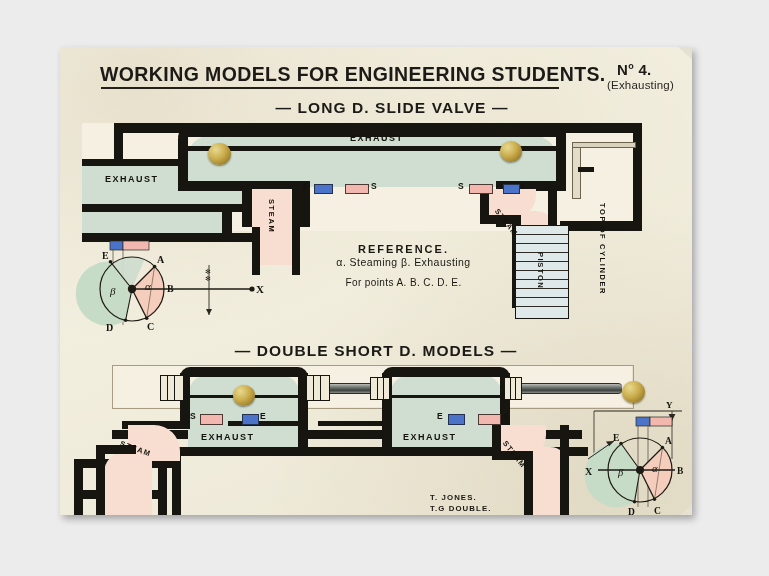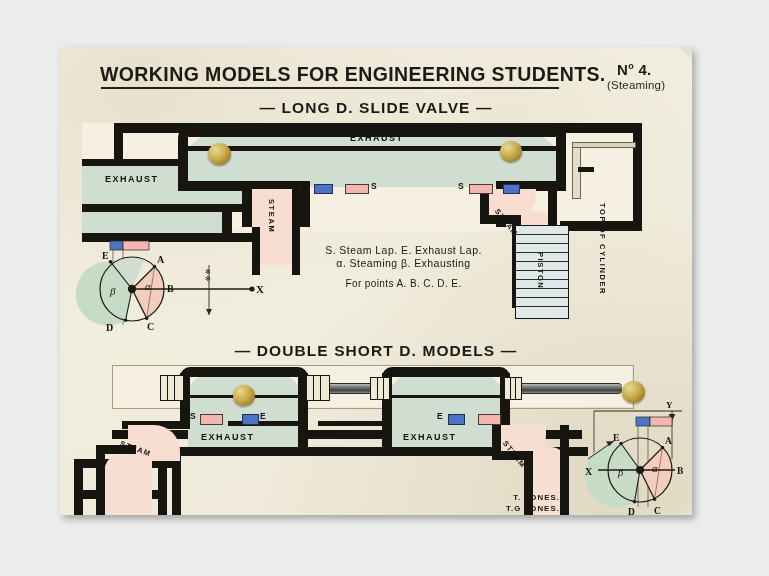--- a/index.html
+++ b/index.html
@@ -43,21 +43,21 @@
   }
   .h-rule{left:41px;top:40px;width:458px;height:2px;background:#23201a;}
   .h-no{left:557px;top:14px;font-size:15px;font-weight:700;color:#1d1b16;letter-spacing:.3px;}
   .h-no sup{font-size:9px;vertical-align:super;}
   .h-copy{left:547px;top:32px;font-size:11.5px;color:#2a2620;letter-spacing:.2px;}
 
   .h-sub{
     width:632px;text-align:center;font-size:15.5px;font-weight:600;
     letter-spacing:1.1px;color:#1c1a16;
   }
-  .h-sub1{left:0;top:52px;}
+  .h-sub1{left:16px;top:52px;}
   .h-sub2{left:0;top:295px;}
 
   
   .blk{position:absolute;}
   .k{background:#17150f;}              
   .grn{background:#cfded0;}            
   .pnk{background:#f7ded0;}            
   .crm{background:#f6f0e2;}
 
   .lbl{position:absolute;color:#14120d;font-weight:700;
@@ -81,21 +81,21 @@
   .port-e{position:absolute;background:#4b74c8;border:1px solid #24304f;}
   .plet{position:absolute;font-size:8.5px;font-weight:700;color:#14120d;}
 
   
   .ref{position:absolute;left:236px;top:196px;width:215px;text-align:center;color:#1a1812;}
   .ref .rt{font-size:11px;font-weight:700;letter-spacing:2px;}
   .ref .rl{font-size:10.5px;letter-spacing:.45px;margin-top:1px;}
   .ref .rb{font-size:10px;letter-spacing:.4px;margin-top:9px;}
 
   
-  .sig{position:absolute;left:370px;top:445px;width:130px;text-align:right;
+  .sig{position:absolute;left:370px;top:445px;width:130px;text-align:left;
        font-size:7.8px;font-weight:700;letter-spacing:1.1px;color:#1a1812;line-height:1.45;}
 
   
   .vc{position:absolute;}
   .vc svg{display:block;overflow:visible;}
 
   
   .piston{position:absolute;background:#dfe9ea;border:1.3px solid #17150f;}
   .piston .hl{position:absolute;left:0;right:0;height:1px;background:#2b2a24;}
 </style>
@@ -103,21 +103,21 @@
 <body>
 
 <div id="stage">
   <div class="card">
     <div class="card-corner c-tr"></div>
     <div class="card-corner c-br"></div>
 
     <div class="ink h-main">WORKING MODELS FOR ENGINEERING STUDENTS.</div>
     <div class="ink h-rule"></div>
     <div class="ink h-no"><span>N</span><sup>o</sup><span> 4.</span></div>
-    <div class="ink h-copy">(Steaming)</div>
+    <div class="ink h-copy">(Exhausting)</div>
 
     <div class="ink h-sub h-sub1">— LONG D. SLIDE VALVE —</div>
     <div class="ink h-sub h-sub2">— DOUBLE SHORT D. MODELS —</div>
 
     <div>
 
       <div class="blk crm" style="left:22px;top:76px;width:560px;height:108px;"></div>
 
       <div class="blk k" style="left:54px;top:76px;width:528px;height:10px;"></div>
 
@@ -196,21 +196,21 @@
       <div class="plet" style="left:461px;top:134px;">E</div>
 
       <div class="lbl lbl-sm" style="left:45px;top:127px;">EXHAUST</div>
       <div class="lbl lbl-sm" style="left:290px;top:86px;">EXHAUST</div>
       <div class="lbl lbl-xs vert" style="left:207px;top:152px;">STEAM</div>
       <div class="lbl lbl-xs" style="left:440px;top:160px;transform:rotate(52deg);transform-origin:left top;">STEAM</div>
       <div class="lbl lbl-xs vert" style="left:538px;top:156px;">TOP OF CYLINDER</div>
     </div>
 
     <div class="ref">
-      <div class="rl">S. Steam Lap.   E. Exhaust Lap.</div>
+      <div class="rt">REFERENCE.</div>
       <div class="rl">α. Steaming    β. Exhausting</div>
       <div class="rb">For points A. B. C. D. E.</div>
     </div>
 
     <div class="vc" style="left:24px;top:190px;">
       <svg width="200" height="100" viewBox="0 0 200 100">
 
         <rect x="26" y="4" width="13" height="9" fill="#4b74c8" stroke="#2a2a22" stroke-width=".7"></rect>
         <rect x="39" y="4" width="26" height="9" fill="#f2b7ae" stroke="#2a2a22" stroke-width=".7"></rect>
 
@@ -374,18 +374,18 @@
         <text x="48" y="118" font-family="Liberation Serif, serif" font-size="9.5" font-weight="bold" fill="#15130e">D</text>
         <text x="33" y="44" font-family="Liberation Serif, serif" font-size="9.5" font-weight="bold" fill="#15130e">E</text>
         <text x="5" y="78" font-family="Liberation Serif, serif" font-size="10" font-weight="bold" fill="#15130e">X</text>
         <text x="72" y="75" font-family="Liberation Serif, serif" font-size="10.5" font-style="italic" fill="#15130e">α</text>
         <text x="38" y="79" font-family="Liberation Serif, serif" font-size="10.5" font-style="italic" fill="#15130e">β</text>
       </svg>
     </div>
 
     <div class="sig">
       <div>T. JONES.</div>
-      <div>T.G JONES.</div>
+      <div>T.G DOUBLE.</div>
       <div>ENGINEERING</div>
     </div>
 
   </div>
 </div>
 
 </body></html>

